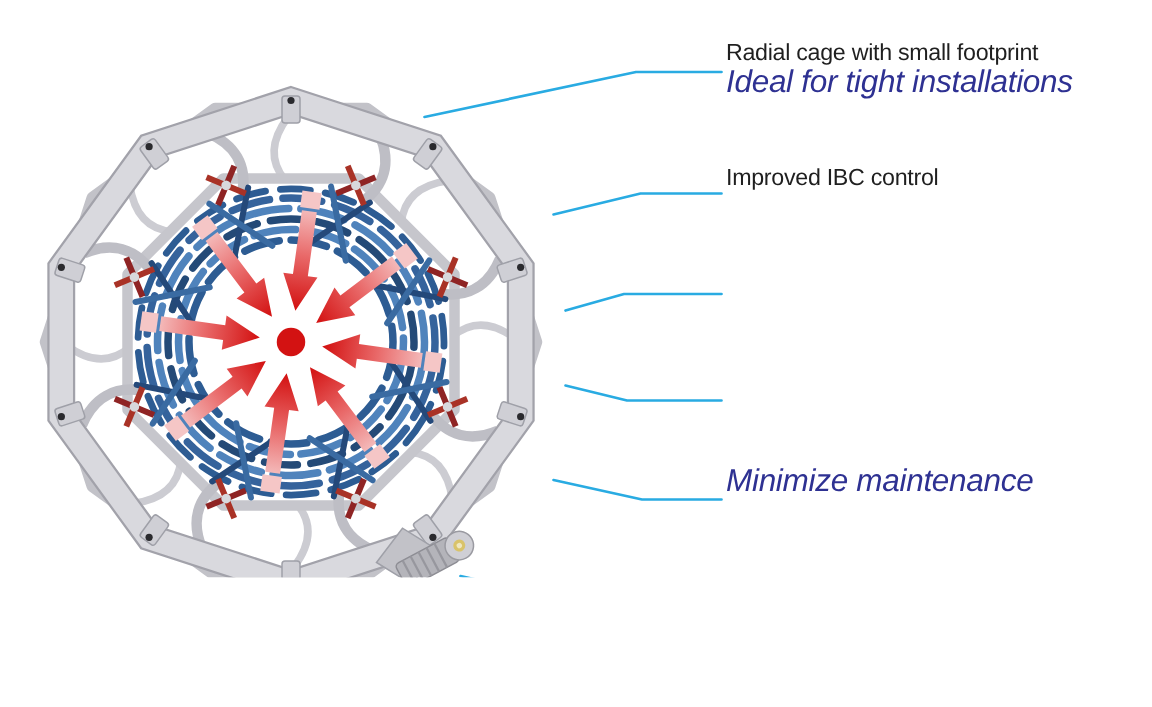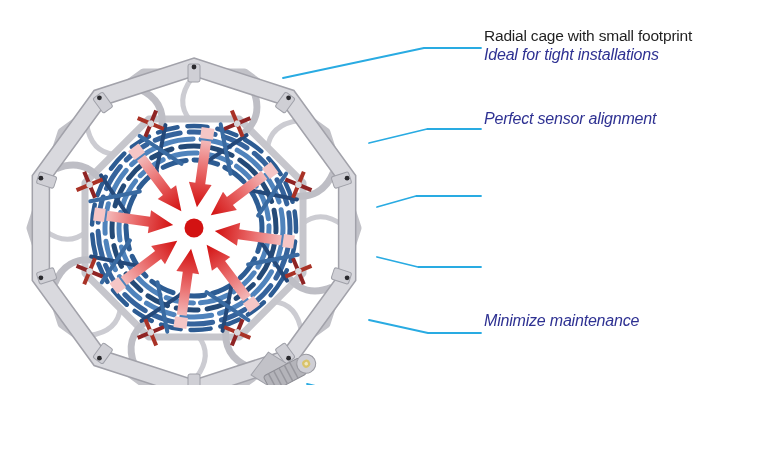--- a/index.html
+++ b/index.html
@@ -7,21 +7,21 @@
     position:relative;width:768px;height:385px;overflow:hidden;
     background:#ffffff;font-family:"Liberation Sans",sans-serif;
   }
   #diagram-svg{position:absolute;left:0;top:0;width:768px;height:471px;}
   .annotation{position:absolute;left:484px;width:280px;}
   .annotation .title{
     font-size:15.5px;line-height:19px;color:#1F1F1F;
     letter-spacing:-0.2px;white-space:nowrap;
   }
   .annotation .subtitle{
-    font-size:16px;line-height:19px;color:#2E3192;
+    font-size:21px;line-height:19px;color:#2E3192;
     font-style:italic;letter-spacing:-0.2px;white-space:nowrap;
   }
 </style>
 </head>
 <body>
 
 <div id="stage">
 
   <svg id="diagram-svg" viewBox="0 0 768 471">
     <defs>
@@ -173,19 +173,19 @@
       <polyline points="369,320 428,333 481,333" stroke="#29ABE2"></polyline>
       <polyline points="307,384 433,413 481,413" stroke="#29ABE2"></polyline>
     </g>
   </svg>
 
   <div class="annotation" style="top:26px">
     <div class="title">Radial cage with small footprint</div>
     <div class="subtitle">Ideal for tight installations</div>
   </div>
   <div class="annotation" style="top:109px">
-    <div class="subtitle">Perfect sensor alignment</div>
+    <div class="title">Improved IBC control</div>
   </div>
   <div class="annotation" style="top:311px">
     <div class="subtitle">Minimize maintenance</div>
   </div>
 
 </div>
 
 </body></html>

